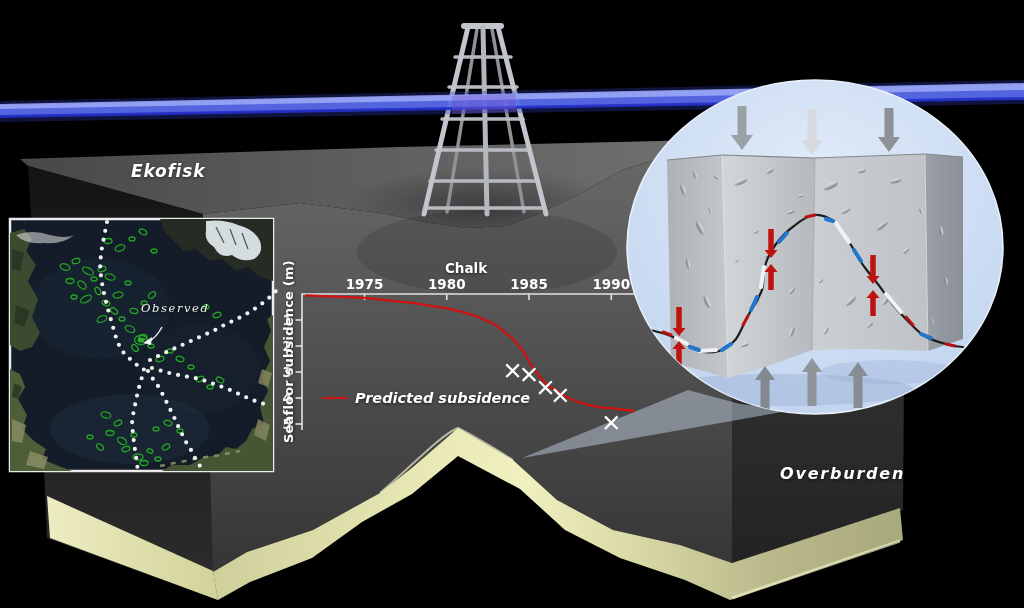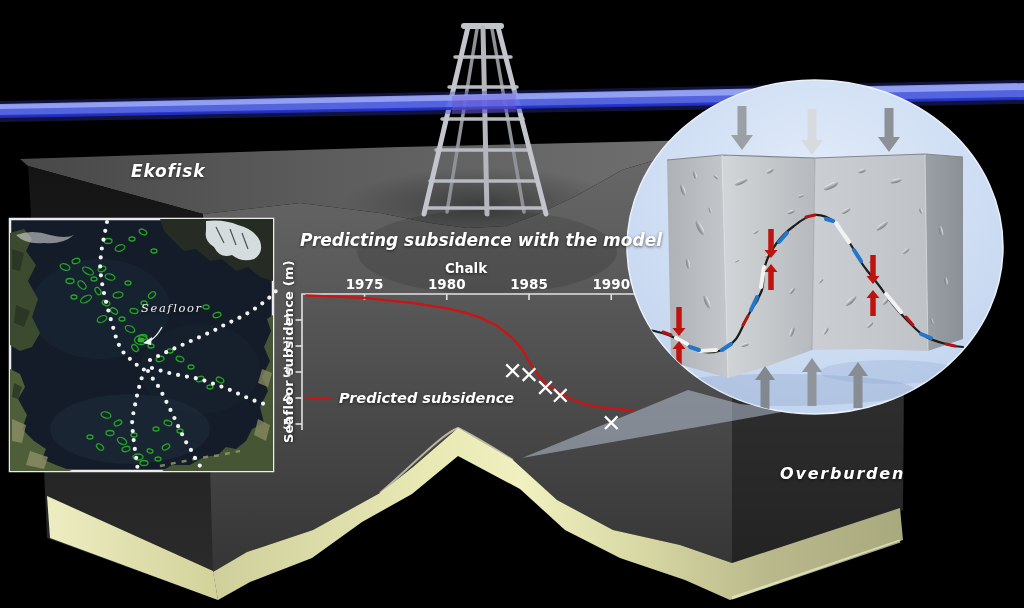--- a/index.html
+++ b/index.html
@@ -10,21 +10,21 @@
        text-shadow:0 1px 3px rgba(0,0,0,.6);pointer-events:none;white-space:nowrap;}
   .lbl-seafloor{left:131px;top:161px;font-size:17px;letter-spacing:.8px;}
   .lbl-overburden{left:780px;top:464px;font-size:16px;letter-spacing:1.8px;}
   .lbl-chalk{left:772px;top:548px;font-size:16px;letter-spacing:1.8px;}
   .lbl-ekofisk{left:141px;top:301px;font-size:11.5px;letter-spacing:1.6px;
        font-family:"DejaVu Serif",serif;font-weight:normal;color:#f2f2f2;}
   .chart-title{left:300px;top:230px;width:340px;text-align:center;font-size:17px;}
   .chart-xlabel{left:406px;top:260px;width:120px;text-align:center;font-size:13.5px;font-style:normal;}
   .chart-ylabel{left:281px;top:443px;width:166px;text-align:center;font-size:13px;font-style:normal;
        transform:rotate(-90deg);transform-origin:0 0;letter-spacing:.2px;}
-  .legend{position:absolute;left:306px;top:389px;pointer-events:none;}
+  .legend{position:absolute;left:322px;top:389px;pointer-events:none;}
   .legend .row{display:flex;align-items:center;height:18px;}
   .legend .swatch-line{display:inline-block;width:26px;height:0;border-top:2.6px solid #cf1212;margin-right:7px;}
   .legend .swatch-x{display:inline-block;width:15px;margin-right:7px;margin-left:5px;}
   .legend .txt{color:#fff;font-weight:bold;font-style:italic;font-size:14.5px;
        text-shadow:0 1px 3px rgba(0,0,0,.6);white-space:nowrap;}
 </style>
 </head>
 <body>
 
 <div class="stage">
@@ -360,23 +360,22 @@
             <polygon points="768.25,290 773.75,290 773.75,272 777.5,272 771,264 764.5,272 768.25,272" fill="#bf1310"></polygon>
             <polygon points="870.25,255 875.75,255 875.75,276 879.5,276 873,284 866.5,276 870.25,276" fill="#bf1310"></polygon>
             <polygon points="870.25,316 875.75,316 875.75,298 879.5,298 873,290 866.5,298 870.25,298" fill="#bf1310"></polygon>
           </g>
     </g>
   </g>
 </svg>
 
 <div class="lbl lbl-seafloor">Ekofisk</div>
 <div class="lbl lbl-overburden">Overburden</div>
-<div class="lbl lbl-ekofisk">Seafloor</div>
-
-<div class="lbl chart-title">Predicting subsidence with the model</div>
+<div class="lbl lbl-ekofisk">Observed</div>
+
 <div class="lbl chart-xlabel">Chalk</div>
 <div class="lbl chart-ylabel">Seafloor subsidence (m)</div>
 
 <div class="legend">
   <div class="row">
     <span class="swatch-line"></span>
     <span class="txt">Predicted subsidence</span>
   </div>
 </div>
 

